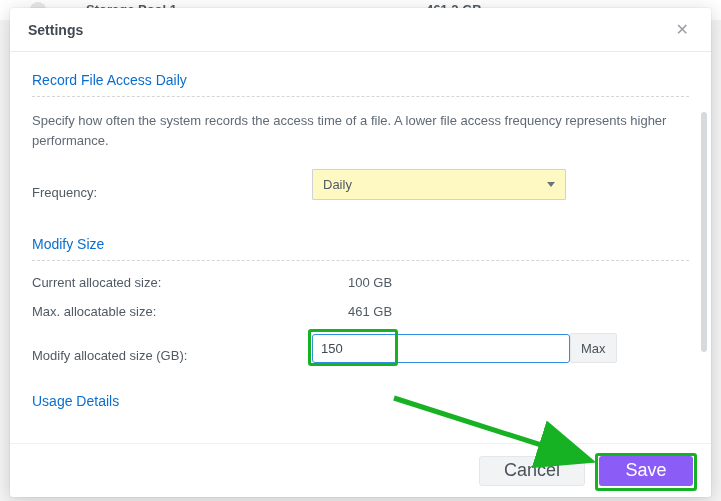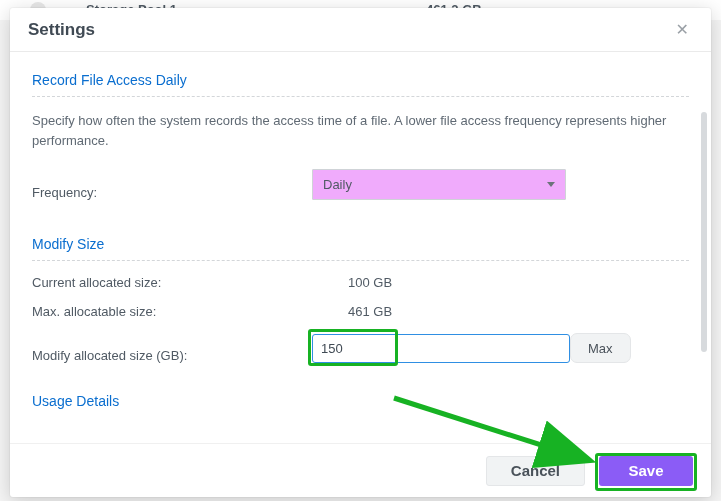--- a/index.html
+++ b/index.html
@@ -45,21 +45,21 @@
       height: 44px;
       display: flex;
       align-items: center;
       justify-content: space-between;
       padding: 0 18px;
       border-bottom: 1px solid #eaeaea;
     }
     .modal-title {
       font-weight: 700;
       color: #404a54;
-      font-size: 17px;
+      font-size: 14px;
     }
     .close-icon {
       color: #9aa0a6;
       cursor: pointer;
       font-size: 16px;
       padding: 4px;
     }
     .modal-body {
       flex: 1;
       position: relative;
@@ -116,21 +116,21 @@
     .select {
       width: 254px;
       height: 31px;
       border: 1px solid #cfd3d7;
       border-radius: 1px;
       display: flex;
       align-items: center;
       justify-content: space-between;
       padding: 0 10px;
       color: #505a64;
-      background: #f0abfc;
+      background: #fef9c3;
       cursor: pointer;
     }
     .select .caret {
       width: 0; height: 0;
       border-left: 4px solid transparent;
       border-right: 4px solid transparent;
       border-top: 5px solid #6b737a;
     }
     .input-wrap {
       display: flex;
@@ -160,24 +160,24 @@
       left: -4px;
       top: -5px;
       width: 90px;
       height: 37px;
       border: 3px solid #17b223;
       border-radius: 3px;
       pointer-events: none;
     }
     .max-btn {
       height: 30px;
-      padding: 0 17px;
+      padding: 0 10px;
       background: #f1f3f4;
       border: 1px solid #e4e6e8;
-      border-radius: 7px;
+      border-radius: 2px;
       color: #4a525a;
       cursor: pointer;
       font-size: 13px;
       font-family: inherit;
       display: inline-flex;
       align-items: center;
     }
     .section-gap { height: 18px; }
     .modal-footer {
       height: 54px;
@@ -186,28 +186,27 @@
       align-items: center;
       justify-content: flex-end;
       gap: 14px;
       padding: 0 18px;
       position: relative;
     }
     .btn {
       height: 30px;
       padding: 0 24px;
       border-radius: 3px;
-      font-size: 15px;
+      font-size: 18px;
       cursor: pointer;
       border: none;
       font-family: inherit;
       display: inline-flex;
       align-items: center;
       justify-content: center;
-      font-weight: bold;
     }
     .btn-cancel {
       background: #f1f3f4;
       color: #4a525a;
       border: 1px solid #e4e6e8;
     }
     .btn-save {
       background: #8b5cf6;
       color: #fff;
       min-width: 94px;

